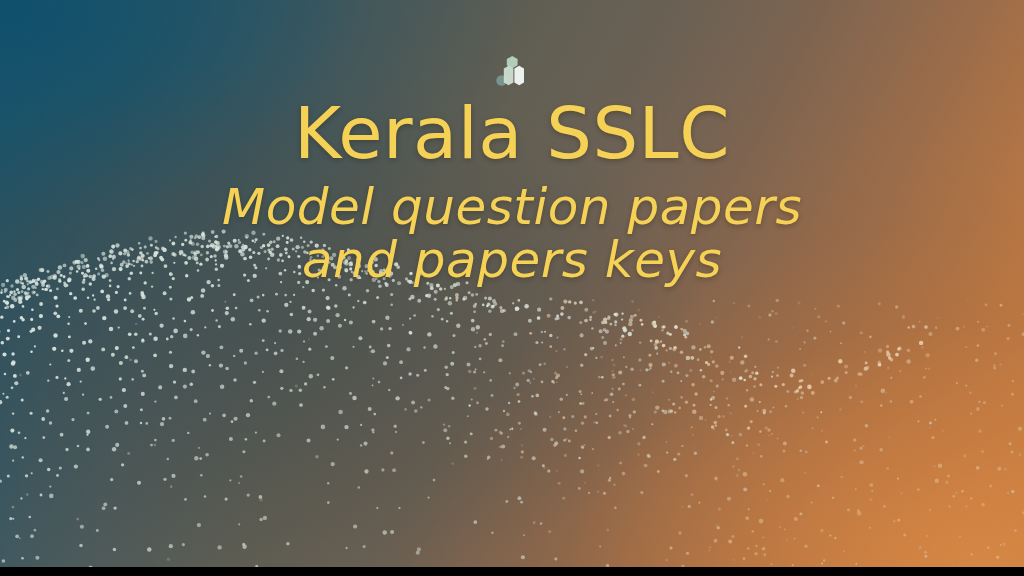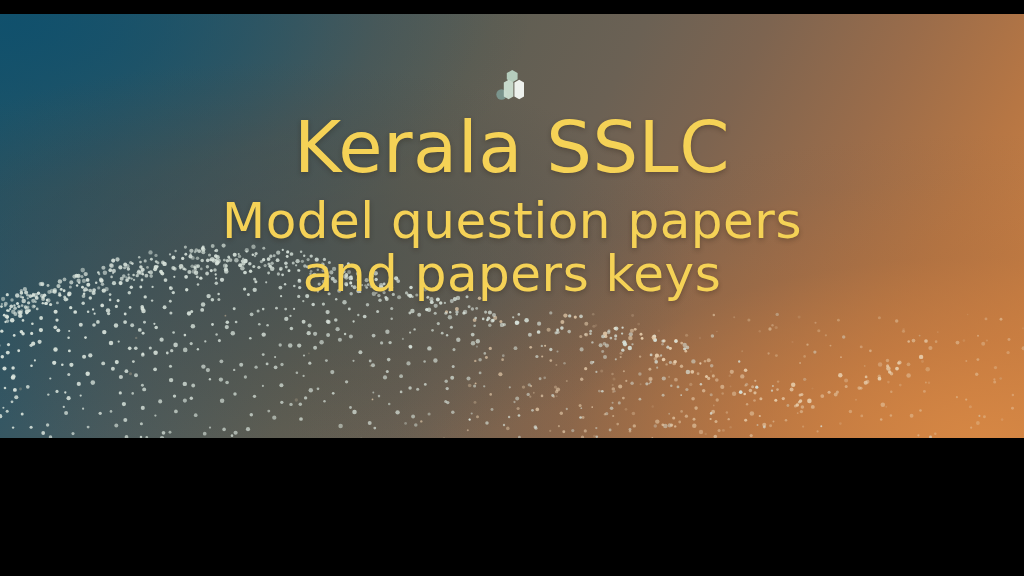--- a/index.html
+++ b/index.html
@@ -4,25 +4,24 @@
 <title>Kerala SSLC Second Term</title>
 <style>
   html, body {
     margin: 0;
     padding: 0;
     background: #000;
   }
   #poster {
     position: relative;
     width: 1024px;
-    height: 424px;
+    height: 567px;
     overflow: hidden;
     font-family: "DejaVu Sans", sans-serif;
     user-select: none;
-    margin-top: 14px;
   }
 
   
   .bg-base {
     position: absolute;
     inset: 0;
     background: linear-gradient(118deg,
         #14536e 0%,
         #2b5566 13%,
         #4a5a5c 27%,
@@ -98,20 +97,21 @@
   }
   .headline .ln2 { display: block; margin-top: 4px; }
   .subline {
     font-size: 50px;
     line-height: 1.06;
     font-weight: 400;
     margin: 0;
     padding: 0;
     margin-top: 12px;
     text-shadow: 0 2px 5px rgba(40,30,18,0.33);
+    font-style: italic;
   }
   .subline .ln2 { display: block; }
 
   
   .headline, .subline {
     font-family: "DejaVu Sans", "Liberation Sans", sans-serif;
     font-stretch: normal;
   }
 </style>
 </head>

